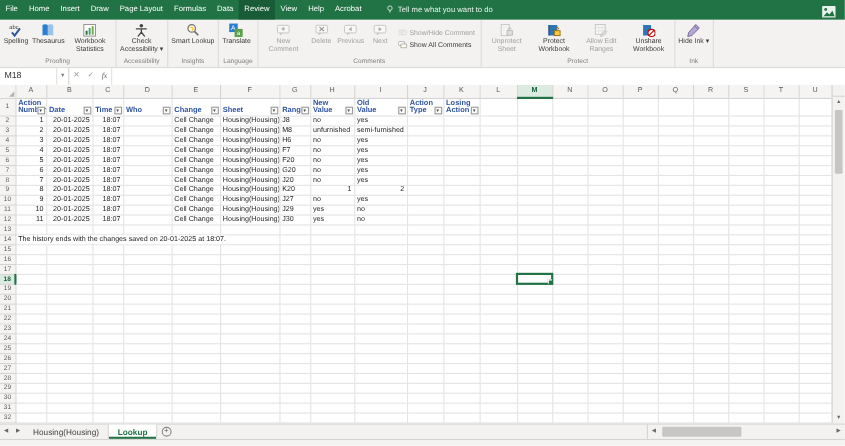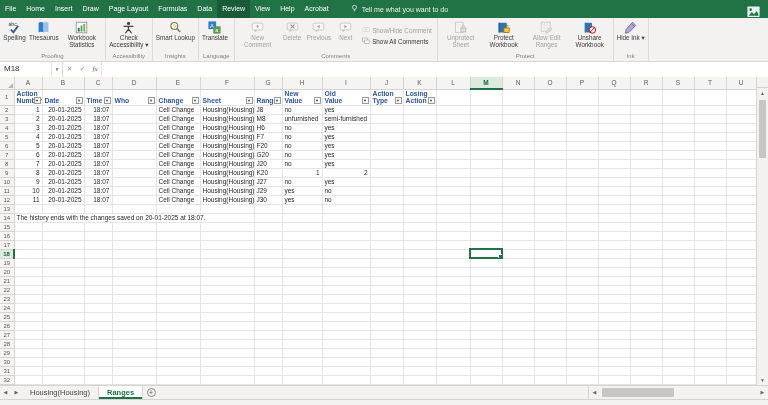--- a/index.html
+++ b/index.html
@@ -1154,21 +1154,21 @@
     </div>
     <div class="vs-btn">▼</div>
   </div>
 </div>
 
 <div id="tabbar">
   <div class="tab-nav">◀</div>
   <div class="tab-nav">▶</div>
   <div id="sheettabs">
       <div class="sheettab">Housing(Housing)</div>
-      <div class="sheettab active">Ranges</div>
+      <div class="sheettab active">Lookup</div>
     </div>
   <div class="addsheet">
       <div class="plus">+</div>
     </div>
   <div class="bspacer"></div>
   <div id="hscroll">
     <div class="hs-btn">◀</div>
     <div class="hs-track">
       <div class="hs-thumb"></div>
     </div>

